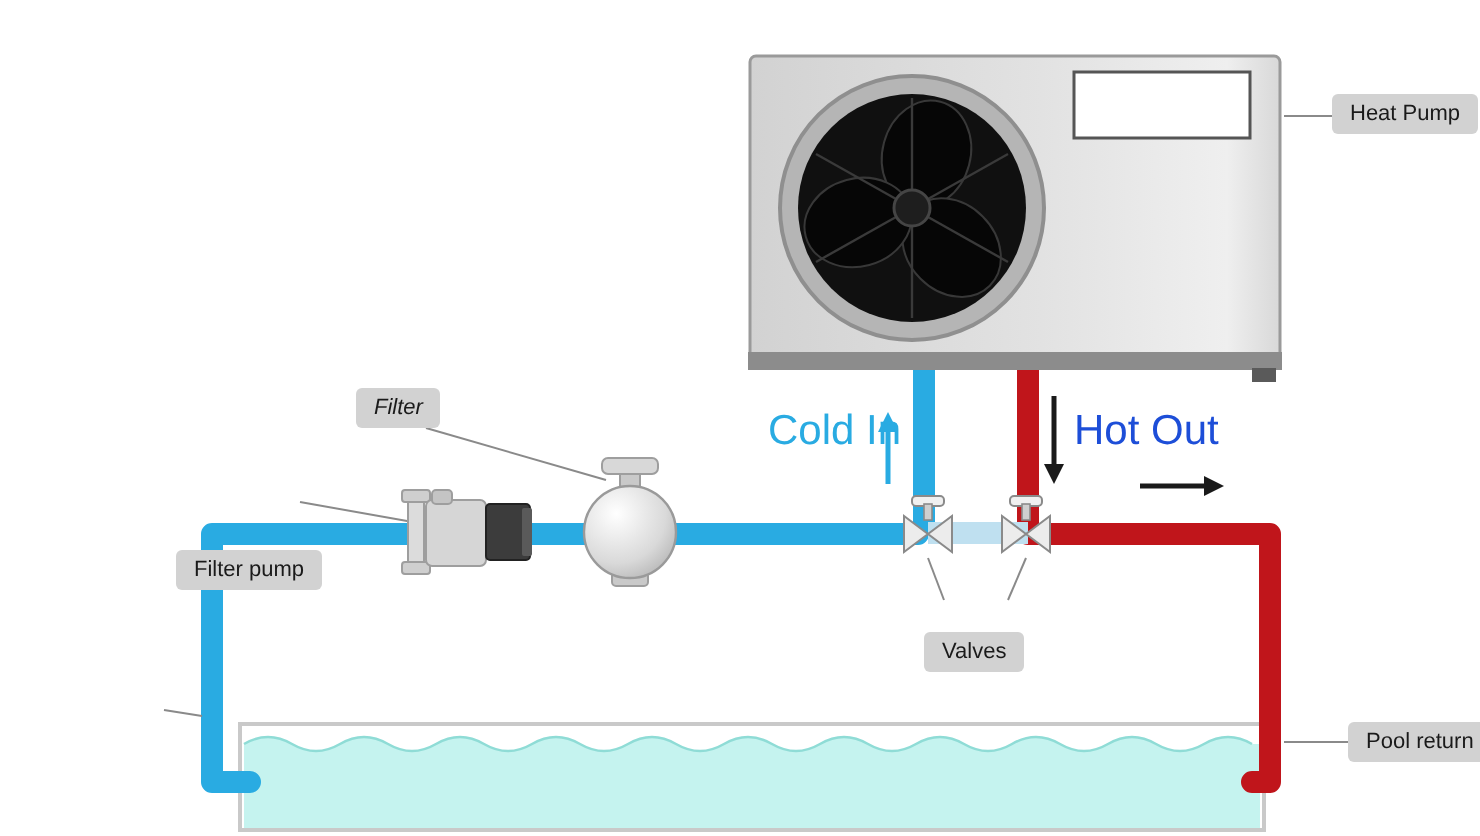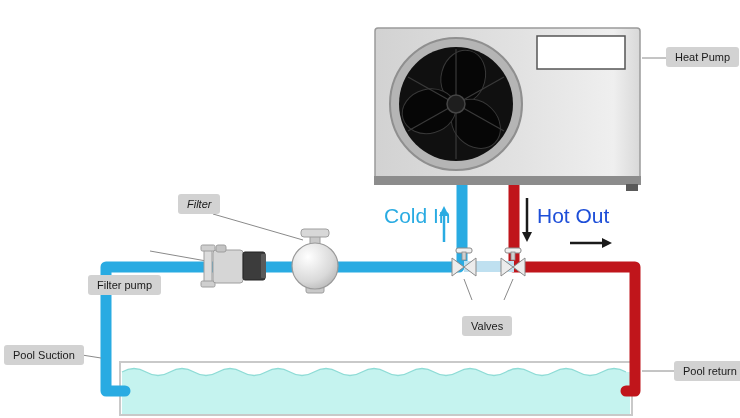--- a/index.html
+++ b/index.html
@@ -135,21 +135,20 @@
       <polygon points="612,243 602,238 602,248" fill="#1a1a1a"></polygon>
     </g>
   </svg>
 
   <div class="callout" style="left:666px;top:47px;">Heat Pump</div>
 
   <div class="callout" style="left:178px;top:194px;font-style:italic;">Filter</div>
 
   <div class="callout" style="left:88px;top:231px;margin-top:44px;">Filter pump</div>
 
-  <div class="callout" style="left:4px;top:345px;">Pool Suction</div>
 
   <div class="callout" style="left:462px;top:300px;margin-top:16px;">Valves</div>
 
   <div class="callout" style="left:674px;top:361px;">Pool return</div>
 
   <div class="flow-text cold" style="left:384px;top:204px;">Cold In</div>
 
   <div class="flow-text hot" style="left:537px;top:204px;">Hot Out</div>
 
 </div>

